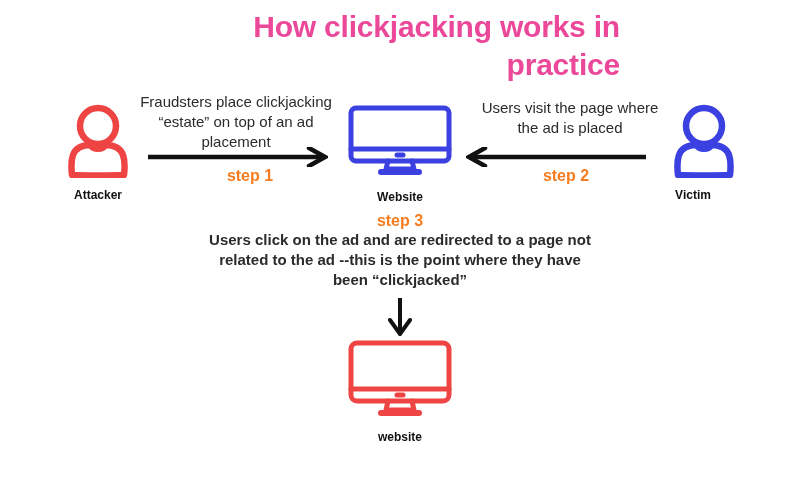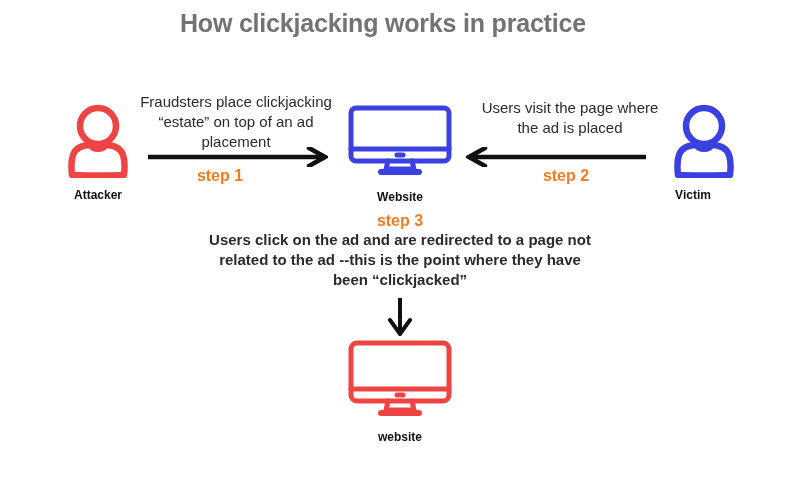--- a/index.html
+++ b/index.html
@@ -15,25 +15,25 @@
     font-family: "Liberation Sans", sans-serif;
     color: #1a1a1a;
   }
 
   
   #diagram-title {
     position: absolute;
     left: 180px;
     top: 8px;
     width: 440px;
-    text-align: left;
-    font-size: 25px;
+    text-align: right;
+    font-size: 30px;
     font-weight: bold;
     line-height: 1.25;
-    color: #737373;
+    color: #ec4899;
     letter-spacing: -0.2px;
   }
 
   
   .node-label {
     position: absolute;
     text-align: center;
     font-size: 12px;
     font-weight: bold;
     color: #111111;
@@ -85,21 +85,21 @@
 
 <div class="caption" style="left:136px; top:92px; width:200px;">Fraudsters place clickjacking “estate” on top of an ad placement</div>
 
 <div class="arrow-box" style="left:148px; top:147px;">
   <svg width="180" height="20" viewBox="0 0 180 20" fill="none" stroke="#111111" stroke-width="4.5" stroke-linecap="butt" stroke-linejoin="miter">
     <line x1="0" y1="10" x2="174" y2="10"></line>
     <polyline points="161,1 177,10 161,19" fill="none" stroke-linecap="round"></polyline>
   </svg>
 </div>
 
-<div class="step-label" style="left:140px; top:167px; width:160px;">step 1</div>
+<div class="step-label" style="left:170px; top:167px; width:160px;">step 1</div>
 
 <div class="icon-box" style="left:348px; top:105px;">
   <svg width="104" height="72" viewBox="0 0 104 72" fill="none" stroke="#3b40e0" stroke-width="5" stroke-linecap="round" stroke-linejoin="round">
     <rect x="3" y="3" width="98" height="53" rx="5"></rect>
     <line x1="3" y1="44" x2="101" y2="44"></line>
     <line x1="49" y1="50" x2="55" y2="50" stroke-width="5"></line>
     <path d="M40 56 L38 64 L66 64 L64 56"></path>
     <line x1="33" y1="67" x2="71" y2="67" stroke-width="6"></line>
   </svg>
 </div>

